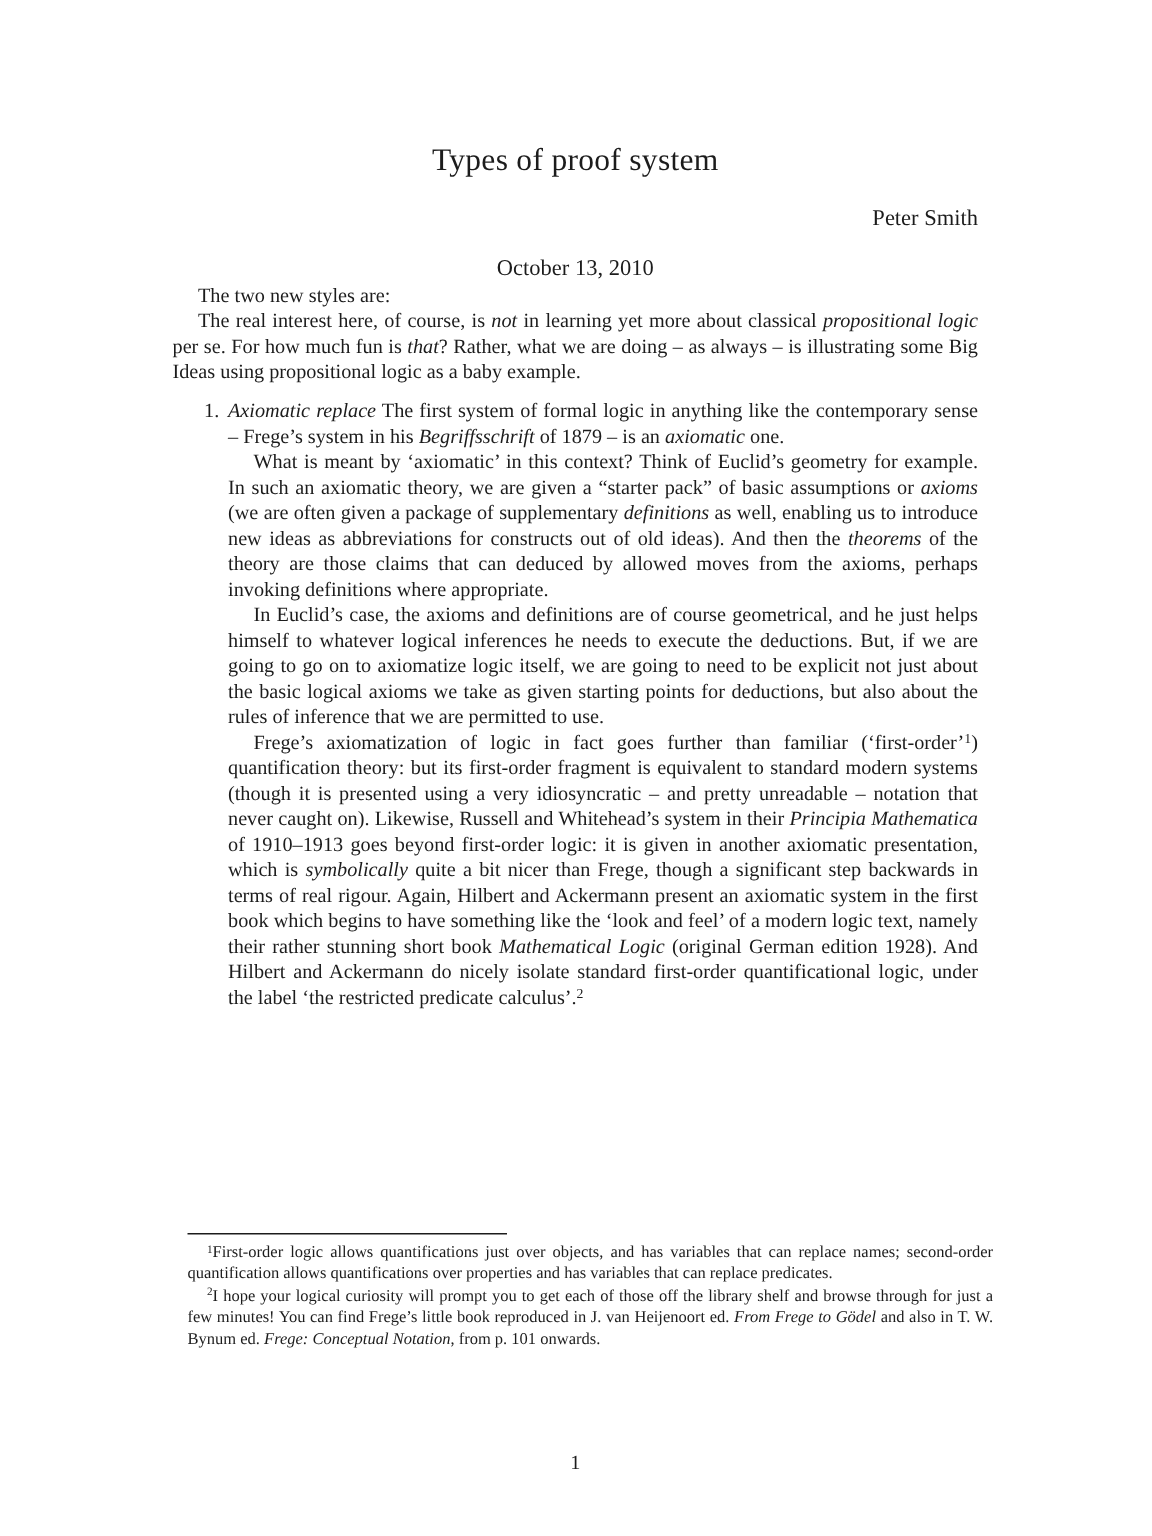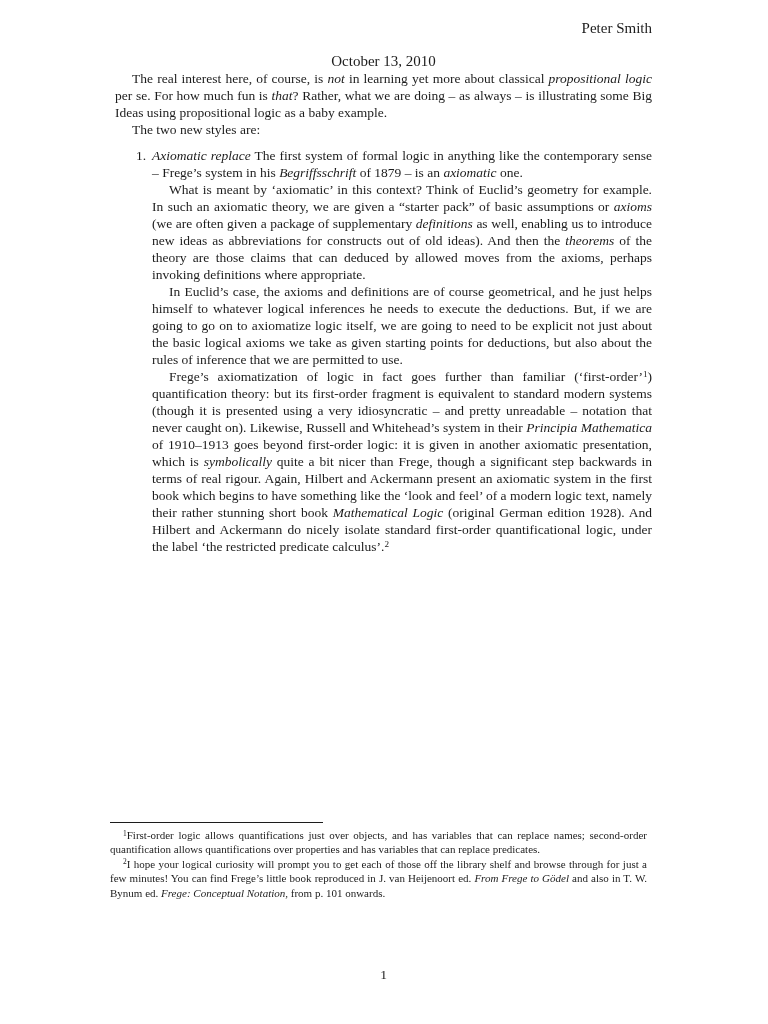--- a/index.html
+++ b/index.html
@@ -38,46 +38,47 @@
   .list-item { margin-top: 9px; position: relative; padding-left: 37px; }
   .item-num {
     position: absolute; left: 21px; top: 0;
     font-size: 13.5px; line-height: 17px;
   }
   sup.mark {
     font-size: 68%; line-height: 0; position: relative; top: -0.45em;
     vertical-align: baseline;
   }
   i { font-style: italic; }
-  .footnotes { position: absolute; left: 110px; top: 822px; width: 537px; }
+  .footnotes { position: absolute; left: 125px; top: 822px; width: 537px; }
   .footnote-rule {
     width: 213px; height: 0; border-top: 1px solid #1c1c1c; margin: 0 0 5px 0;
   }
   .fn {
     margin: 0; font-size: 11px; line-height: 14.4px;
     text-align: justify; hyphens: auto; -webkit-hyphens: auto;
     text-indent: 13px;
   }
   .fn.fn-cont { text-indent: 9px; }
   .page-number {
     position: absolute; left: 115px; top: 967px; width: 537px;
     text-align: center; font-size: 13.5px;
   }
 </style>
 </head>
 <body>
 
 <div class="page">
   <div class="content">
+    <h1 class="doc-title">Types of proof system</h1>
     <div class="doc-author">Peter Smith</div>
     <div class="doc-date">October 13, 2010</div>
 
 
+    <p class="para indent"><span>The two new styles are:</span></p>
     <p class="para indent"><span>The real interest here, of course, is </span><i>not</i><span> in learning yet more about classical </span><i>propositional logic</i><span> per se. For how much fun is </span><i>that</i><span>? Rather, what we are doing – as always – is illustrating some Big Ideas using propositional logic as a baby example.</span></p>
-    <p class="para indent"><span>The two new styles are:</span></p>
 
     <div class="list-item">
       <span class="item-num">1.</span>
       <div class="item-body">
         <p class="para"><i>Axiomatic replace</i><span> The first system of formal logic in anything like the contemporary sense – Frege’s system in his </span><i>Begriffsschrift</i><span> of 1879 – is an </span><i>axiomatic</i><span> one.</span></p>
         <p class="para indent"><span>What is meant by ‘axiomatic’ in this context? Think of Euclid’s geometry for example. In such an axiomatic theory, we are given a “starter pack” of basic assumptions or </span><i>axioms</i><span> (we are often given a package of supplementary </span><i>definitions</i><span> as well, enabling us to introduce new ideas as abbreviations for constructs out of old ideas). And then the </span><i>theorems</i><span> of the theory are those claims that can deduced by allowed moves from the axioms, perhaps invoking definitions where appropriate.</span></p>
         <p class="para indent"><span>In Euclid’s case, the axioms and definitions are of course geometrical, and he just helps himself to whatever logical inferences he needs to execute the deductions. But, if we are going to go on to axiomatize logic itself, we are going to need to be explicit not just about the basic logical axioms we take as given starting points for deductions, but also about the rules of inference that we are permitted to use.</span></p>
         <p class="para indent"><span>Frege’s axiomatization of logic in fact goes further than familiar (‘first-order’</span><sup class="mark">1</sup><span>) quantification theory: but its first-order fragment is equivalent to standard modern systems (though it is presented using a very idiosyncratic – and pretty unreadable – notation that never caught on). Likewise, Russell and Whitehead’s system in their </span><i>Principia Mathematica</i><span> of 1910–1913 goes beyond first-order logic: it is given in another axiomatic presentation, which is </span><i>symbolically</i><span> quite a bit nicer than Frege, though a significant step backwards in terms of real rigour. Again, Hilbert and Ackermann present an axiomatic system in the first book which begins to have something like the ‘look and feel’ of a modern logic text, namely their rather stunning short book </span><i>Mathematical Logic</i><span> (original German edition 1928). And Hilbert and Ackermann do nicely isolate standard first-order quantificational logic, under the label ‘the restricted predicate calculus’.</span><sup class="mark">2</sup></p>
       </div>
     </div>

